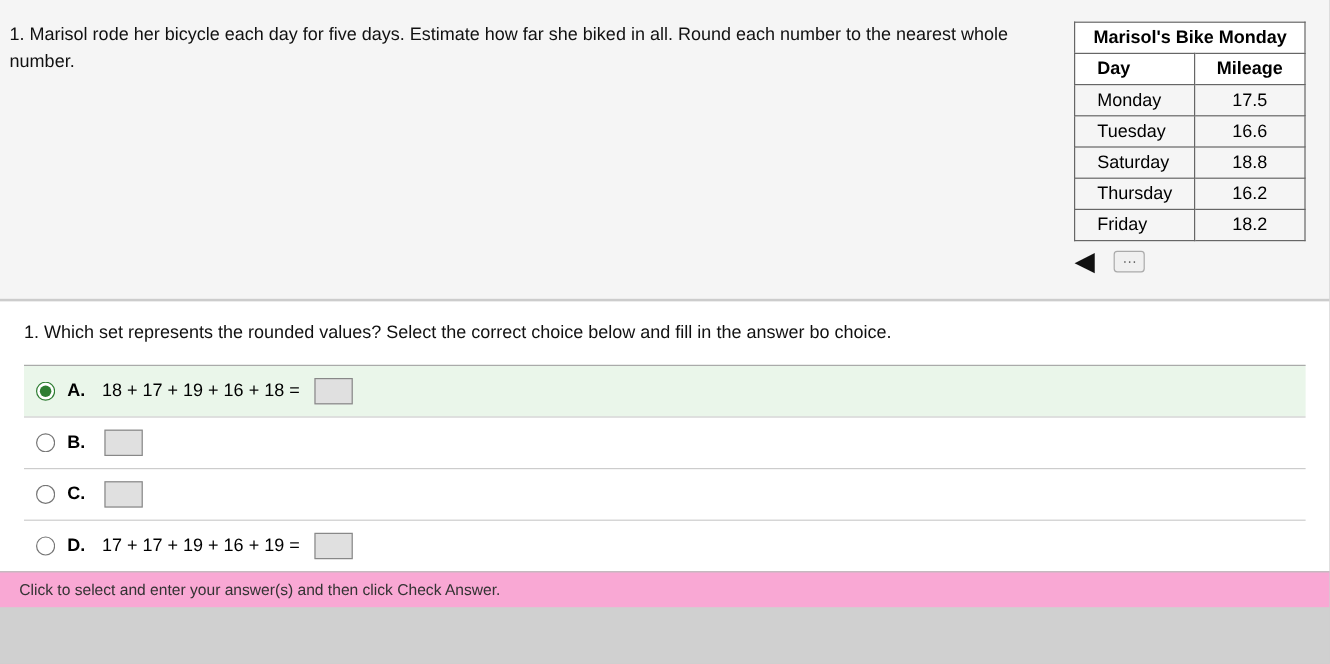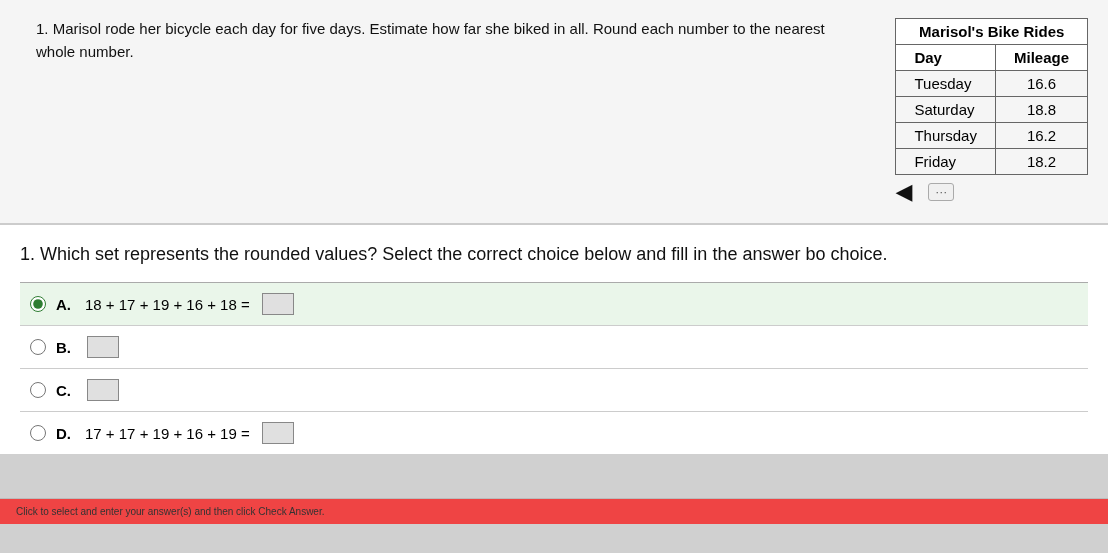--- a/index.html
+++ b/index.html
@@ -6,21 +6,21 @@
     body {
       font-family: Arial, sans-serif;
       font-size: 15px;
       background: #d0d0d0;
       width: 1108px;
       min-height: 553px;
     }
     .top-section {
       display: flex;
       background: #f5f5f5;
-      padding: 18px 20px 18px 36px;
+      padding: 18px 20px 18px 8px;
       gap: 30px;
       border-bottom: 2px solid #ccc;
     }
     .questions-block {
       flex: 1;
       display: flex;
       flex-direction: column;
       gap: 18px;
     }
     .question-text {
@@ -57,21 +57,21 @@
       border-bottom: none;
       background: #fff;
       padding: 4px 0;
       font-size: 15px;
     }
     .bottom-section {
       background: #fff;
       padding: 16px 20px 0 20px;
     }
     .bottom-question {
-      font-size: 18px;
+      font-size: 15px;
       color: #111;
       margin-bottom: 14px;
       line-height: 1.5;
     }
     .options-list {
       display: flex;
       flex-direction: column;
     }
     .option-row {
       display: flex;
@@ -113,49 +113,52 @@
       border: 1px solid #aaa;
       border-radius: 3px;
       padding: 1px 6px;
       font-size: 12px;
       color: #555;
       background: #f0f0f0;
       margin-left: 8px;
       cursor: pointer;
     }
     .footer-bar {
-      background: #ef4444;
+      background: #f9a8d4;
       border-top: 1px solid #bbb;
       padding: 7px 16px;
-      font-size: 10px;
+      font-size: 13px;
       color: #333;
-      margin-top: 44px;
     }
     .option-row.selected {
       background: #eaf6ea;
     }
   </style>
 </head>
 <body>
 
 <div class="top-section-wrapper">
   <div class="top-section">
     <div class="questions-block">
       <p class="question-text">1. Marisol rode her bicycle each day for five days. Estimate how far she biked in all. Round each number to the nearest whole number.</p>
     </div>
     <div class="table-block">
-      <div class="table-title">Marisol's Bike Rides</div>
+      <div class="table-title">Marisol's Bike Monday</div>
       <table>
         <thead>
           <tr>
             <th>Day</th>
             <th>Mileage</th>
           </tr>
         </thead>
         <tbody id="table-body">
+        <tr>
+              <td>Monday</td>
+              <td>17.5</td>
+            </tr>
             <tr>
               <td>Tuesday</td>
               <td>16.6</td>
             </tr>
             <tr>
               <td>Saturday</td>
               <td>18.8</td>
             </tr>
             <tr>
               <td>Thursday</td>

